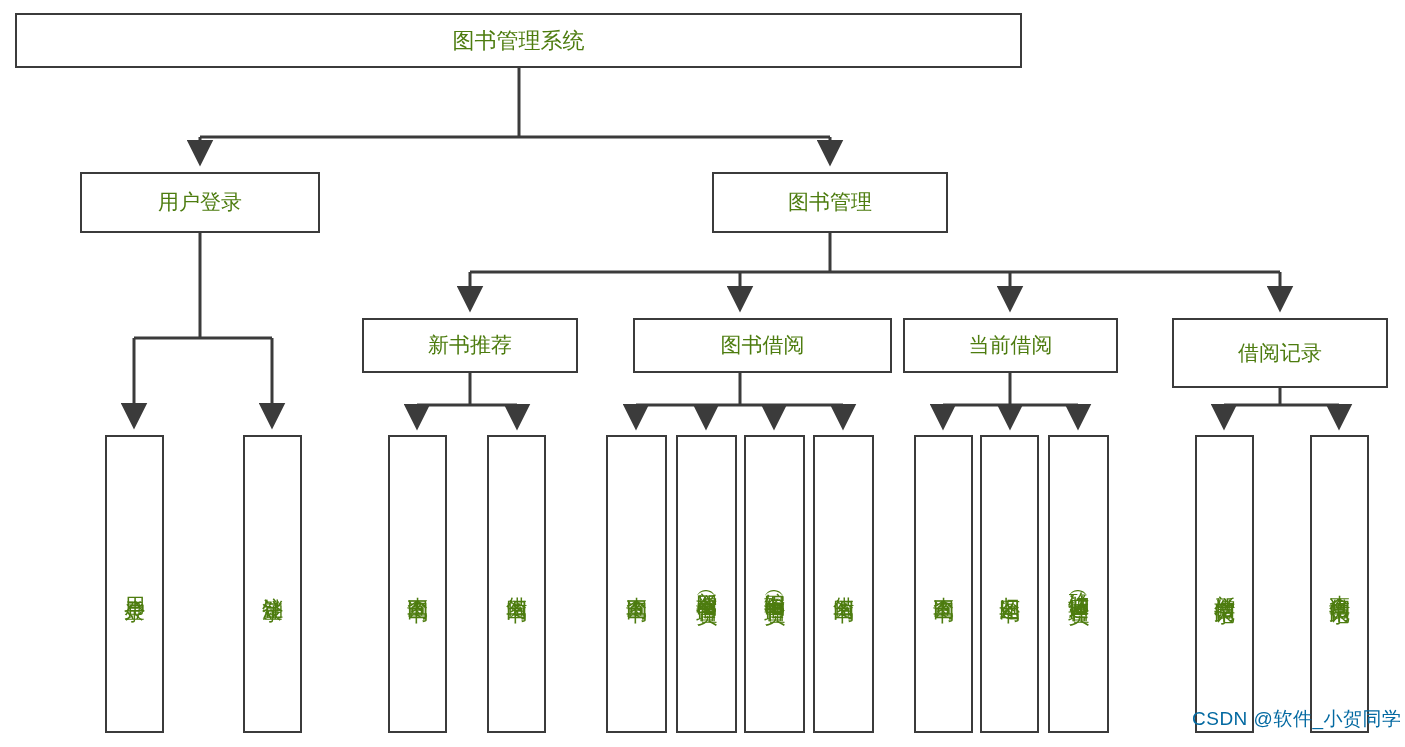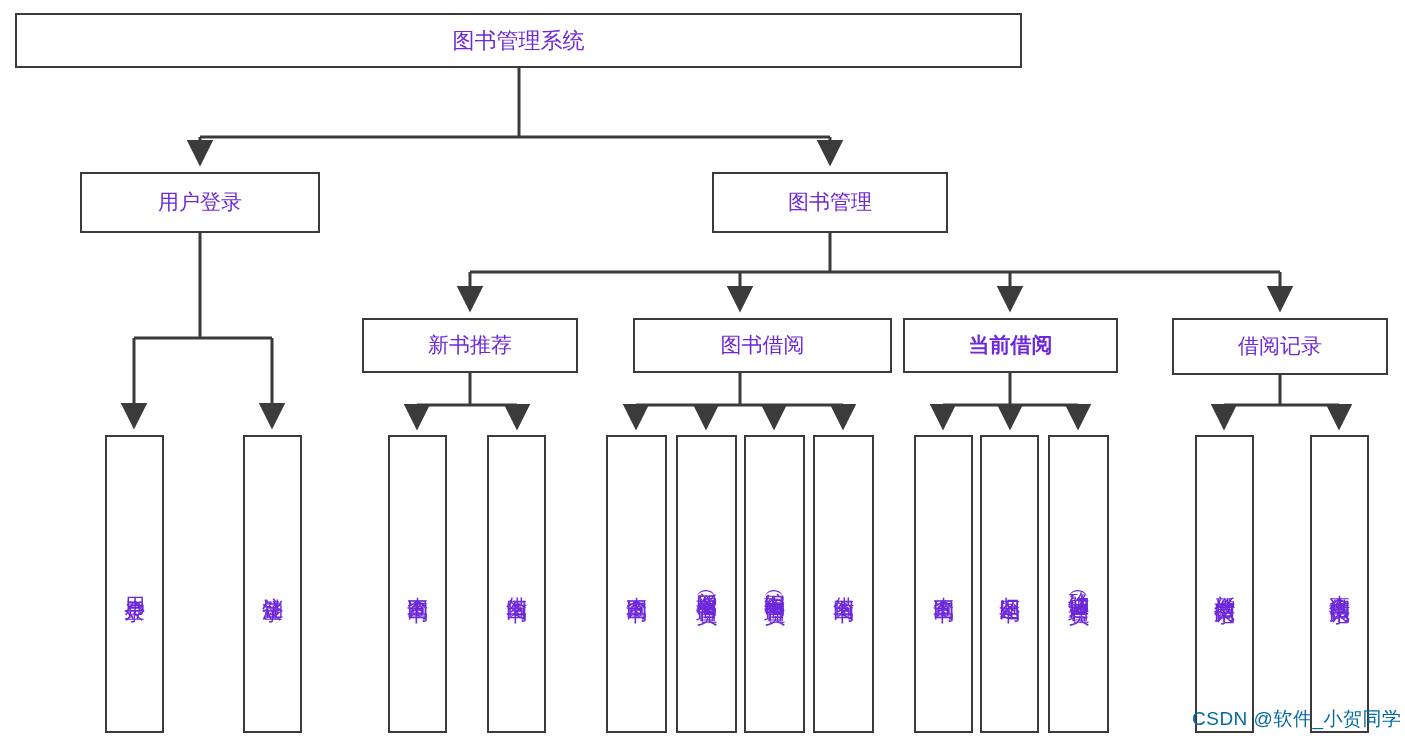--- a/index.html
+++ b/index.html
@@ -26,21 +26,21 @@
     pointer-events: none;
   }
   .node {
     position: absolute;
     box-sizing: border-box;
     border: 2px solid #3b3b3b;
     background: #ffffff;
     display: flex;
     align-items: center;
     justify-content: center;
-    color: #6d28d9;
+    color: #4d7c0f;
     line-height: 1.08;
   }
   .node .label {
     display: block;
     text-align: center;
   }
   .node.h {
     font-size: 21px;
   }
   .node.root {
@@ -130,24 +130,24 @@
   <div class="node h" style="left:362px; top:318px; width:216px; height:55px;">
     <span class="label">新书推荐</span>
   </div>
 
   <div class="node h" style="left:712px; top:172px; width:236px; height:61px;">
     <span class="label">图书管理</span>
   </div>
   <div class="node h" style="left:633px; top:318px; width:259px; height:55px;">
     <span class="label">图书借阅</span>
   </div>
-  <div class="node h" style="left:903px; top:318px; width:215px; height:55px;font-weight:bold;">
+  <div class="node h" style="left:903px; top:318px; width:215px; height:55px;">
     <span class="label">当前借阅</span>
   </div>
-  <div class="node h" style="left:1172px; top:318px; width:216px; height:57px;">
+  <div class="node h" style="left:1172px; top:318px; width:216px; height:70px;">
     <span class="label">借阅记录</span>
   </div>
 
   <div class="node v" style="left:105px; top:435px; width:59px; height:298px;">
     <span class="label">用户登录</span>
   </div>
   <div class="node v" style="left:243px; top:435px; width:59px; height:298px;">
     <span class="label">注销登录</span>
   </div>
   <div class="node v" style="left:388px; top:435px; width:59px; height:298px;">

